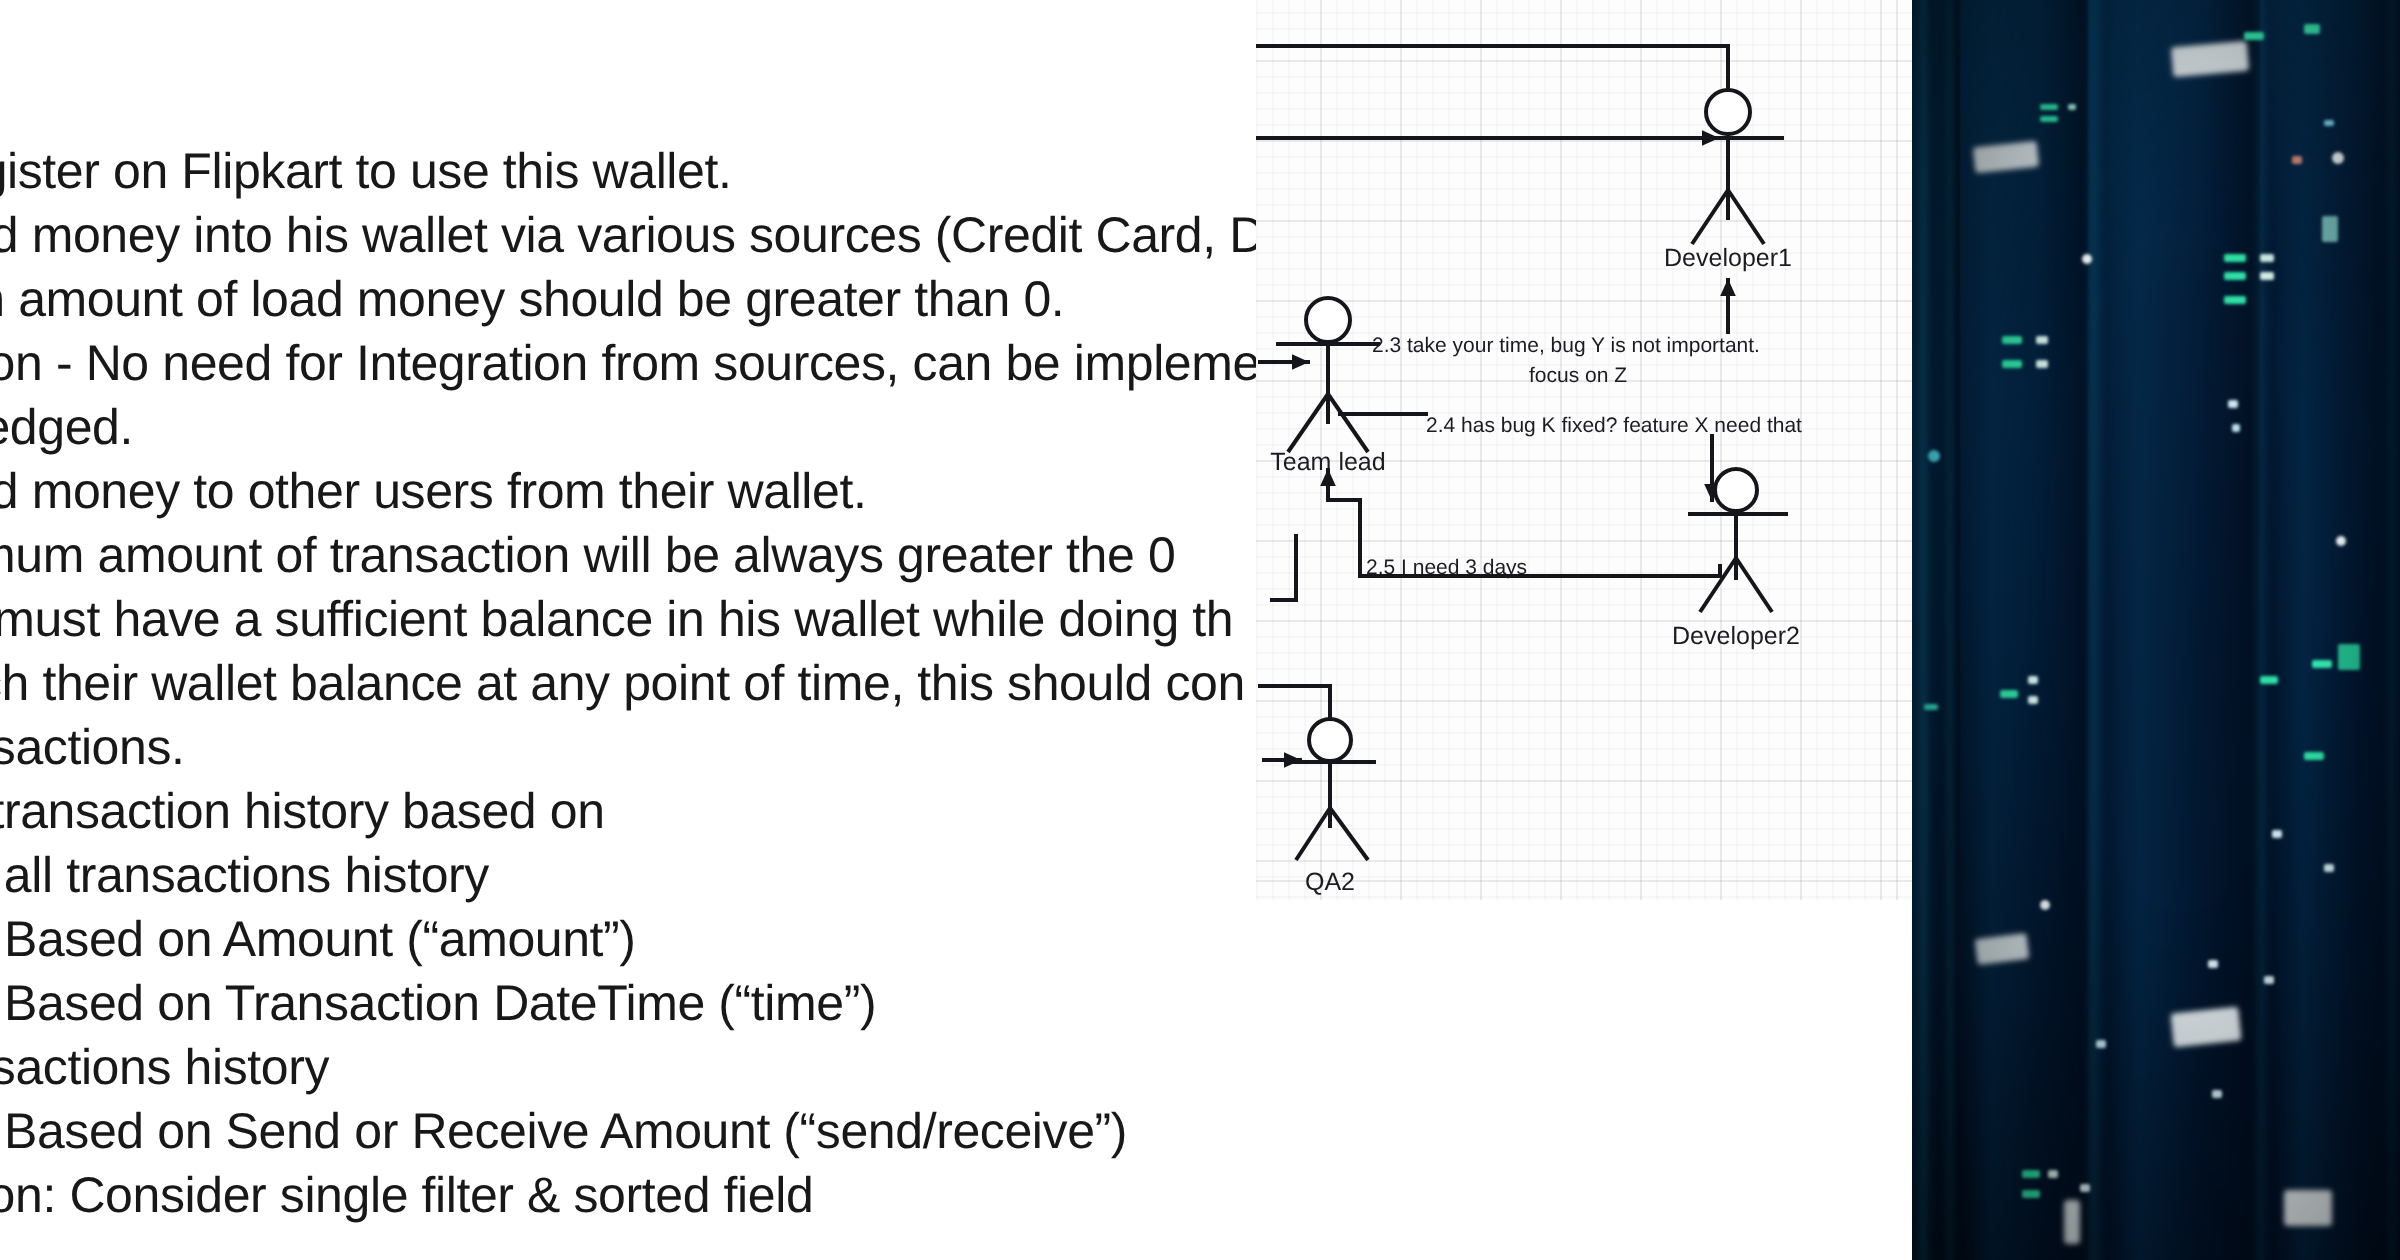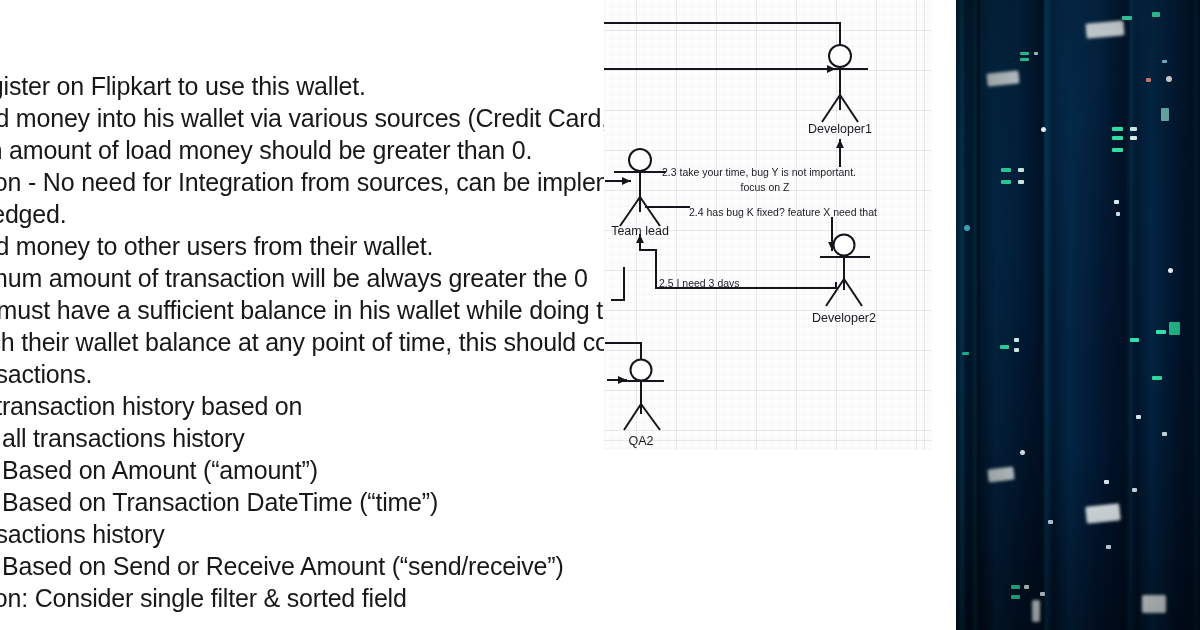--- a/index.html
+++ b/index.html
@@ -38,21 +38,21 @@
     line-height: 32px;
     color: #181818;
     white-space: nowrap;
     letter-spacing: -0.2px;
   }
   .req-line.indent { padding-left: 34px; }
 
   
   #diagram-panel {
     position: absolute;
-    left: 604px;
+    left: 628px;
     top: 0;
     width: 328px;
     height: 450px;
     overflow: hidden;
     background:
       repeating-linear-gradient(to right,
         rgba(0,0,0,0.055) 0px, rgba(0,0,0,0.055) 1px, transparent 1px, transparent 40px),
       repeating-linear-gradient(to bottom,
         rgba(0,0,0,0.055) 0px, rgba(0,0,0,0.055) 1px, transparent 1px, transparent 40px),
       repeating-linear-gradient(to right,

